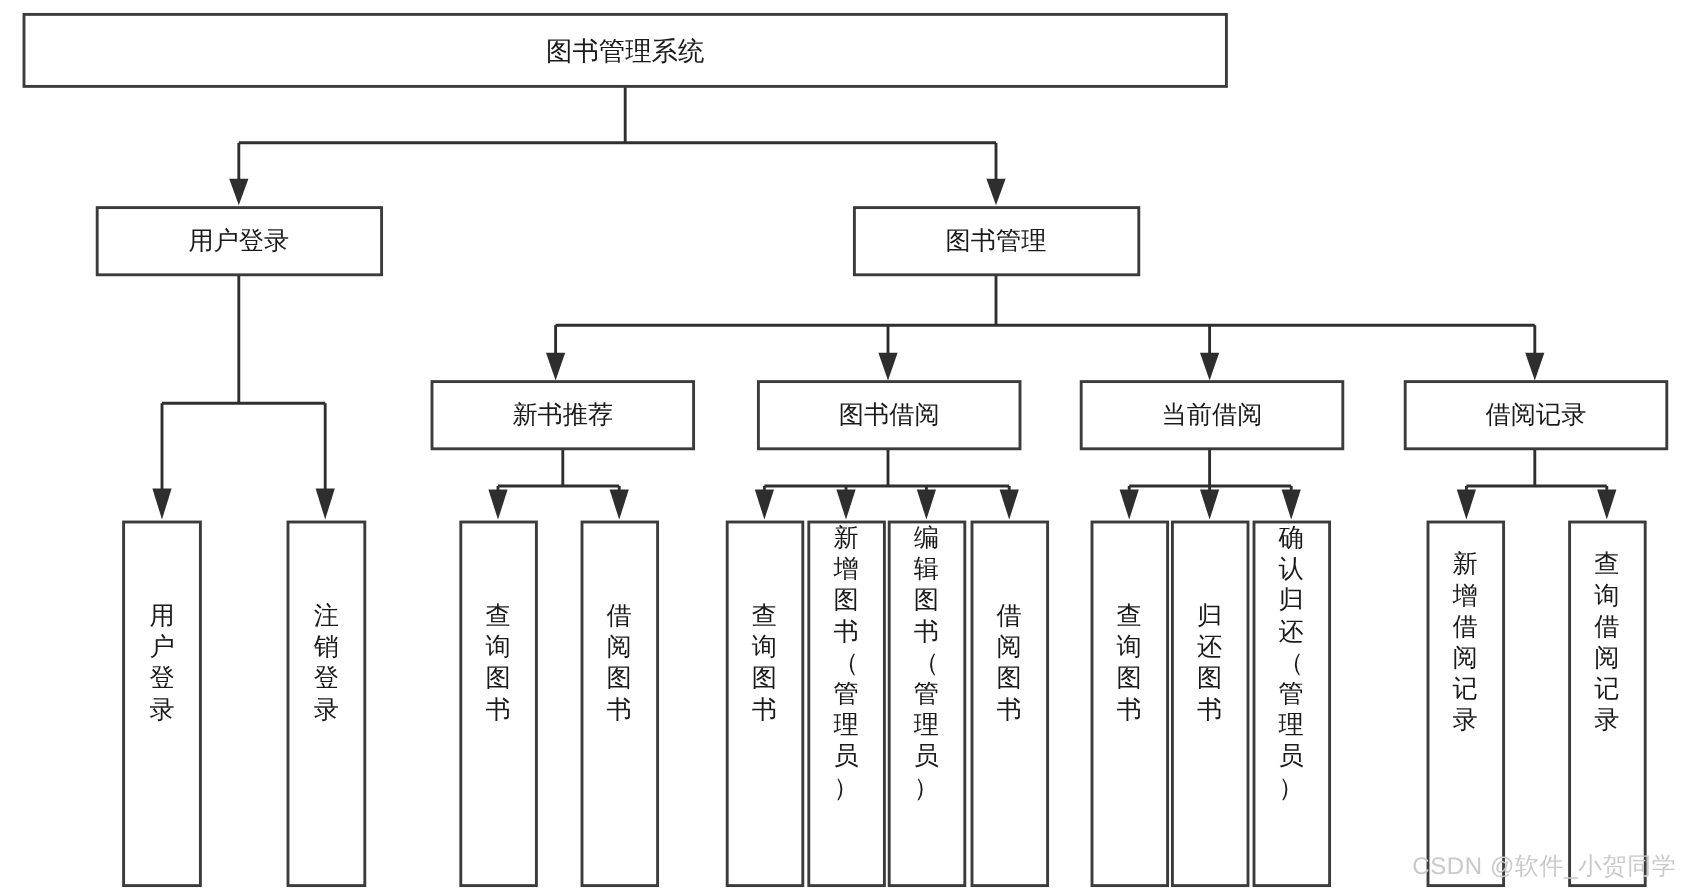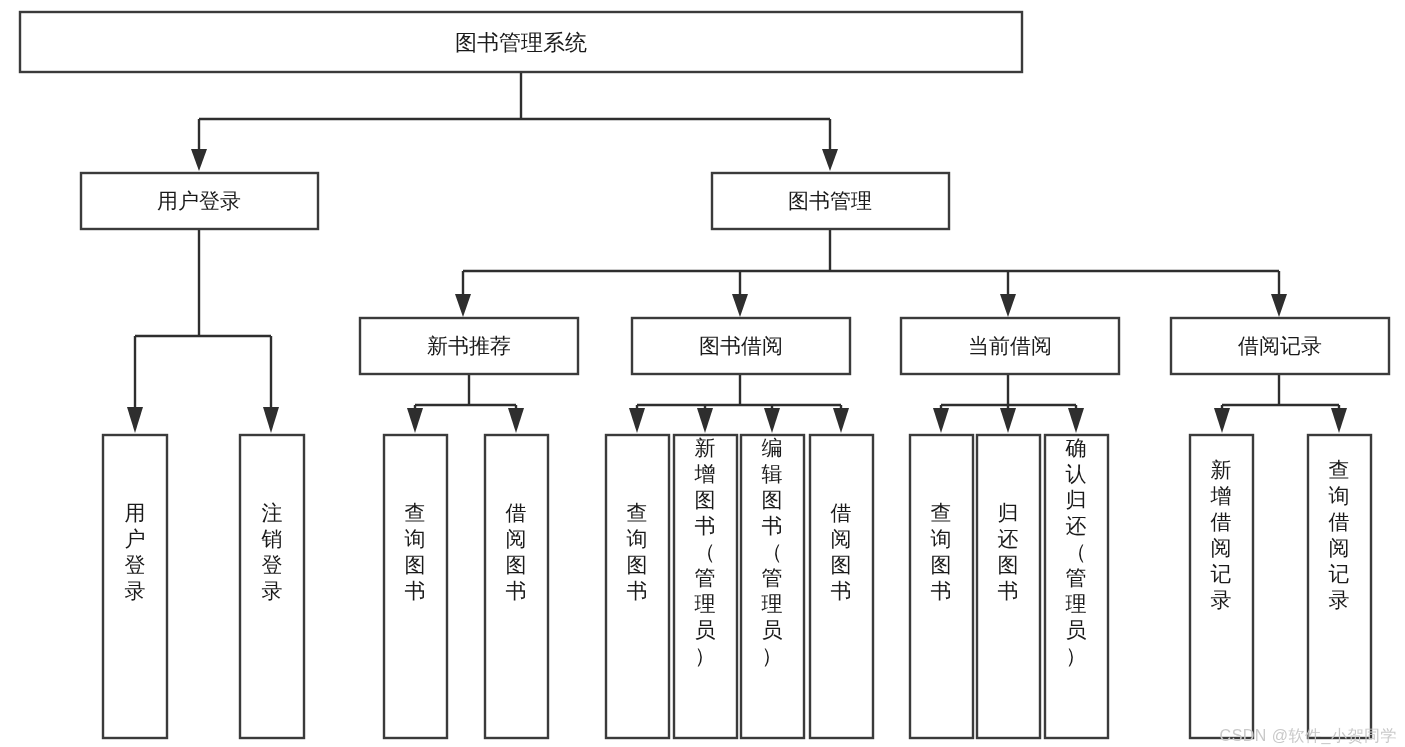--- a/index.html
+++ b/index.html
@@ -45,23 +45,23 @@
     stroke-width: 2.4;
     fill: none;
   }
   .arrow-head {
     fill: #2e2e2e;
     stroke: none;
   }
   .watermark {
     position: absolute;
     right: 8px;
-    bottom: 0;
-    font-family: "Liberation Sans", "DejaVu Sans", sans-serif;
-    font-size: 16px;
+    bottom: 12px;
+    font-family: "Liberation Sans", "DejaVu Sans", sans-serif;
+    font-size: 20px;
     color: #c9c9c9;
     letter-spacing: 0.5px;
     white-space: nowrap;
     pointer-events: none;
     user-select: none;
   }
 </style>
 </head>
 <body>
 

